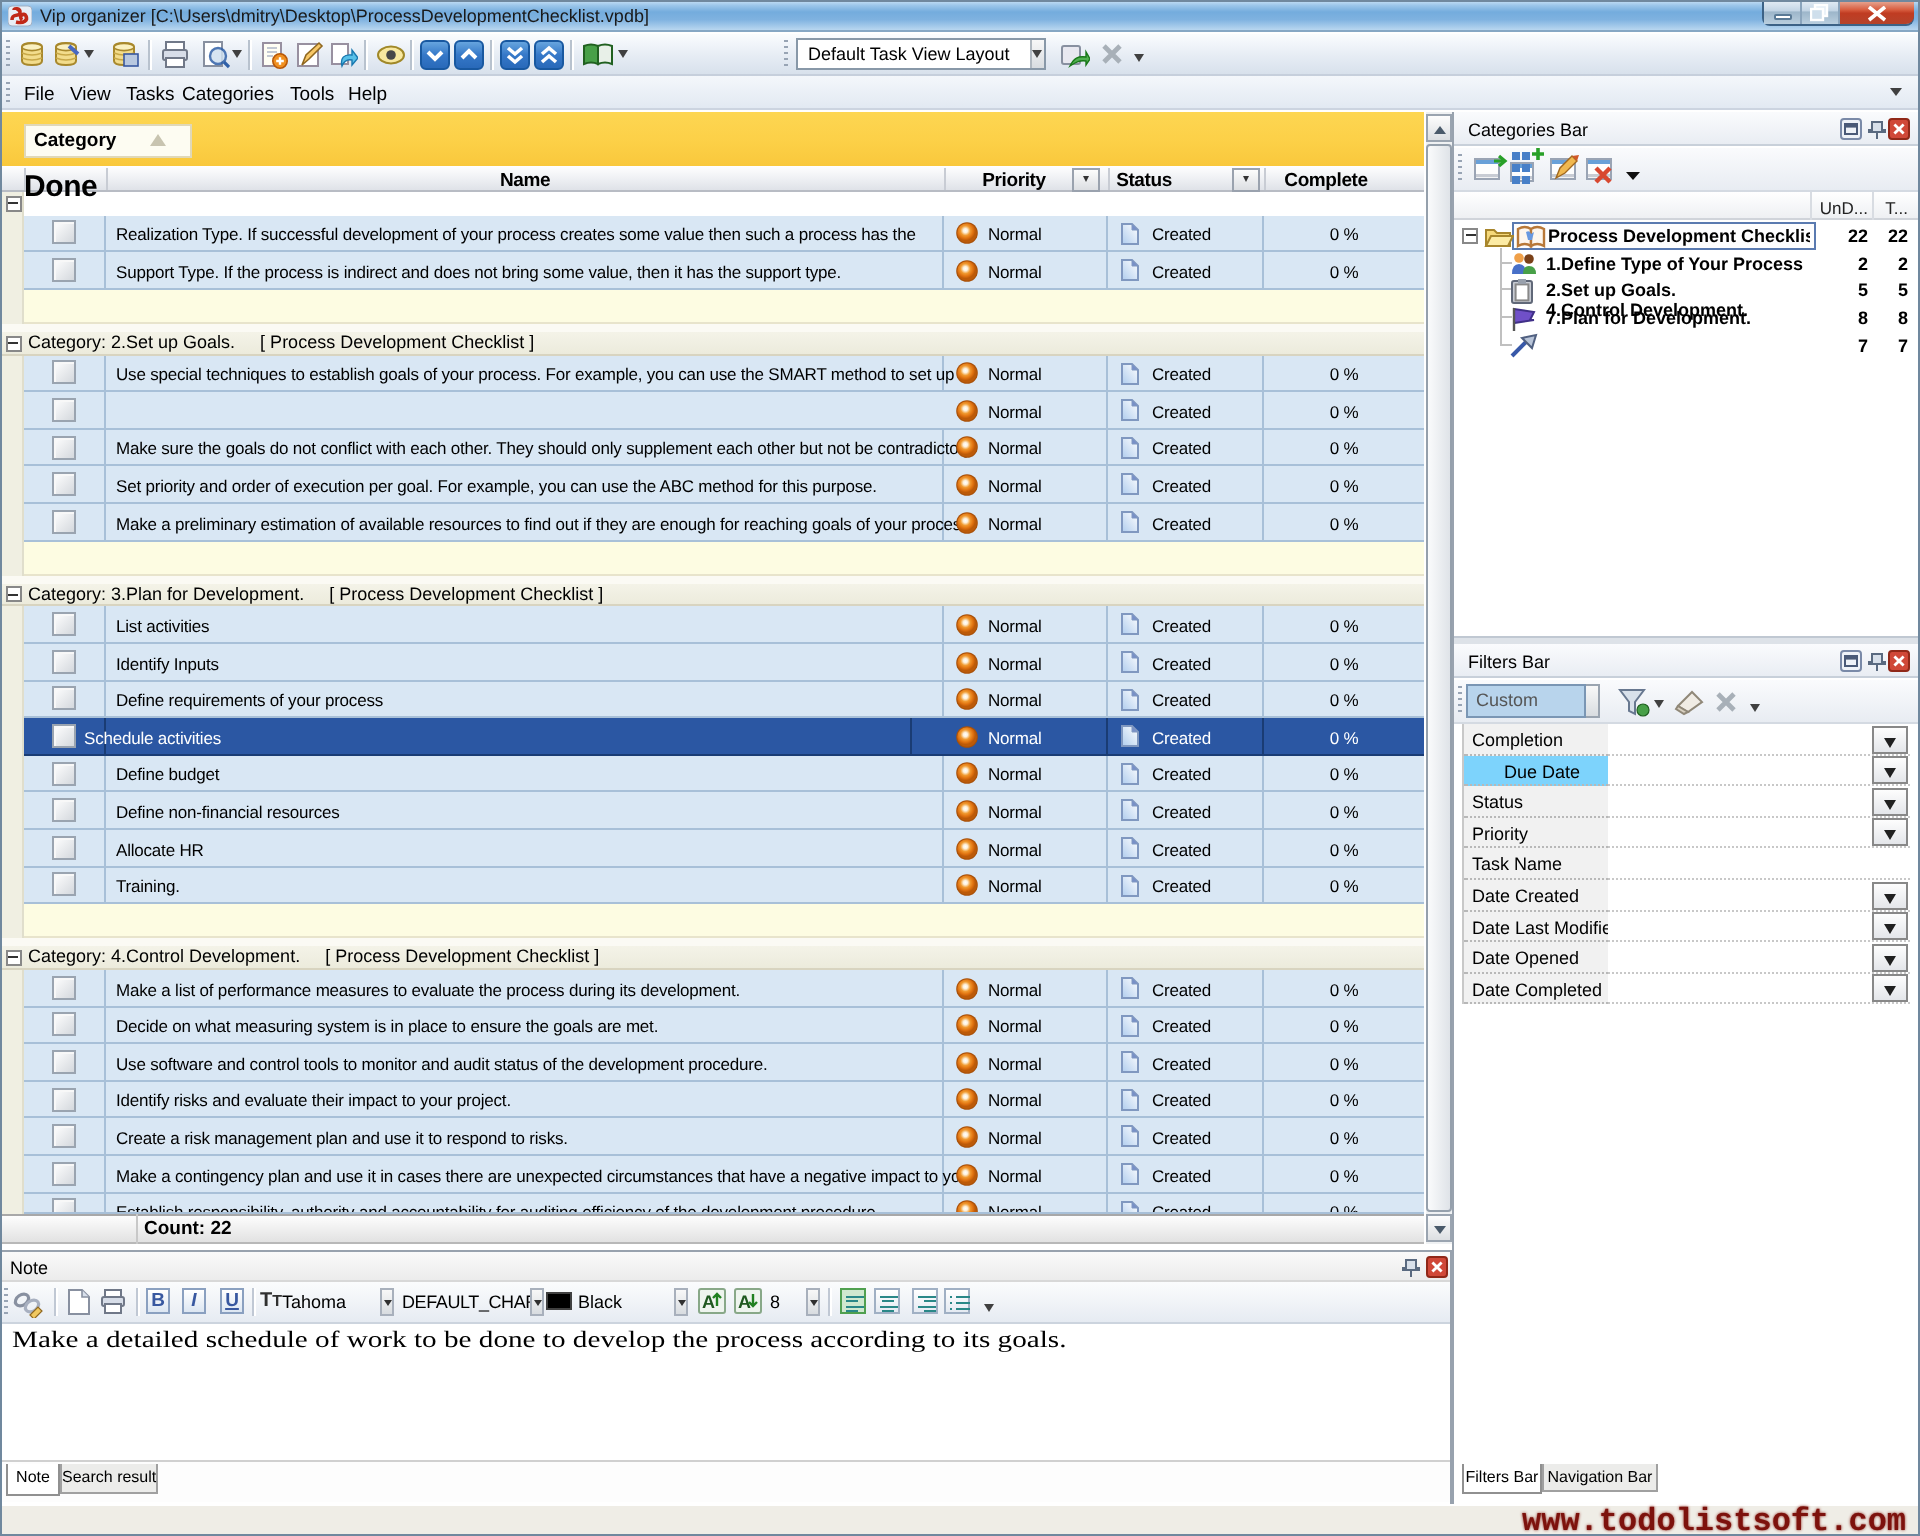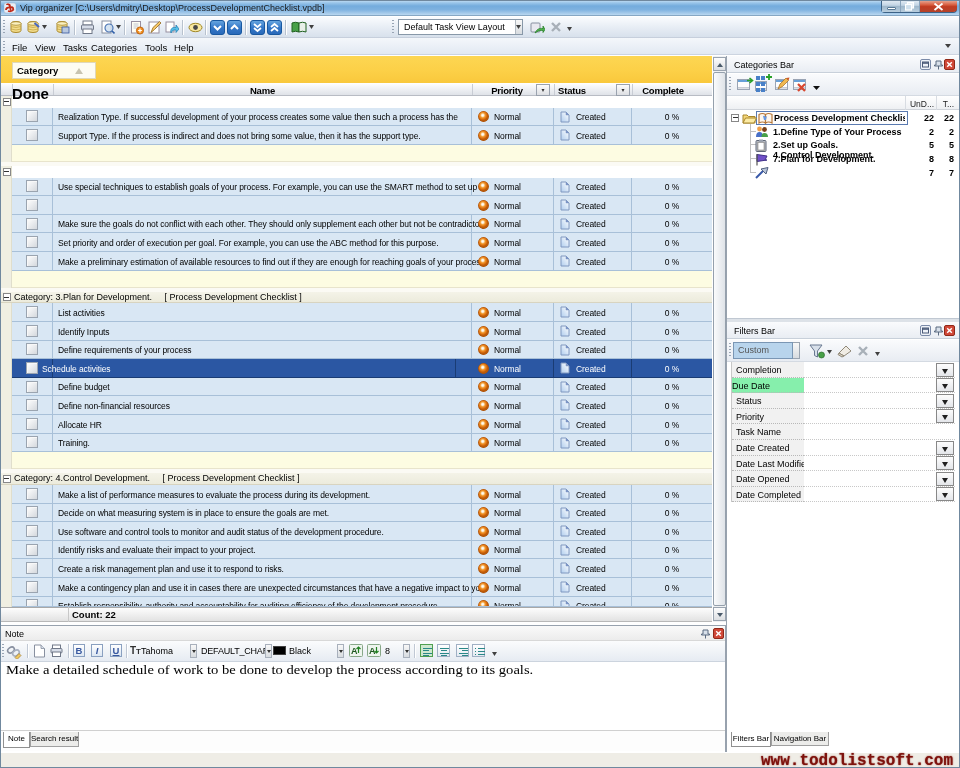--- a/index.html
+++ b/index.html
@@ -218,20 +218,21 @@
           <path d="M6 1 L6 4 L9 4 Z" fill="#7890c8" stroke="#8098c0" stroke-width="0.5"></path>
         </svg>
         <div class="rtx" style="left:22px;color:#000">Created</div>
       </div>
       <div class="cell" style="left:620px;width:80px;border-right:none">
         <div class="rtx" style="left:0;width:80px;text-align:center"><span style="color:#000">0 %</span></div>
       </div>
     </div>
 <div class="ftr" style="position:absolute;top:144.8px;height:17.0px"></div>
 <div class="gap" style="position:absolute;top:161.8px;height:4.2px"></div>
+<div class="grp" style="position:absolute;top:166.0px;height:11.6px;line-height:11.6px;padding-left:13px">Category: 2.Set up Goals.&nbsp;&nbsp;&nbsp;&nbsp; [ Process Development Checklist ]</div>
 <div style="position:absolute;left:2.5px;top:167.5px;width:8px;height:8px;background:#fff;border:1px solid #888;"></div>
 <div style="position:absolute;left:4px;top:171.0px;width:5px;height:1px;background:#333"></div>
 <div class="row" style="top:177.6px;height:18.6px;background:#d9e7f4;border-bottom-color:#a8c0d8;overflow:hidden">
       <div class="cell" style="left:0;width:41px;border-right-color:#a8c0d8"></div>
       <div style="position:absolute;position:absolute;left:14px;top:2.8000000000000007px;width:12px;height:12px;border:1px solid #9aa4b0;background:linear-gradient(135deg,#ffffff,#d4d8dd);box-shadow:inset 1px 1px 0 #f8f8f8;"></div>
       <div class="cell" style="left:41px;width:419px;border-right-color:#a8c0d8">
         <div class="rtx" style="color:#000">Use special techniques to establish goals of your process. For example, you can use the SMART method to set up</div>
       </div>
       <div class="cell" style="left:460px;width:82px;border-right-color:#a8c0d8">
         <svg style="position:absolute;left:6px;top:3.5px" width="11" height="11">
@@ -856,21 +857,21 @@
 <svg class="ab" style="left:857px;top:345px" width="12" height="12">
       <path d="M2 2 L10 10 M10 2 L2 10" stroke="#a8b0b8" stroke-width="2.4"></path>
     </svg>
 <div style="position:absolute;left:875px;top:352px;width:5px;height:4px;background:#404040;clip-path:polygon(0 0,100% 0,50% 100%)"></div>
 <div style="position:absolute;left:731px;top:362.0px;width:1px;height:140px;background:#c8c8c8"></div>
 <div style="position:absolute;left:732px;top:362.0px;width:72px;height:15.6px;background:#f1f1f1;border-bottom:1px dotted #b8b8b8;font-size:9px;line-height:16px;padding-left:4px;white-space:nowrap;overflow:hidden">Completion</div>
 <div style="position:absolute;left:804px;top:362.0px;width:151px;height:15.6px;background:#fff;border-bottom:1px dotted #c8c8c8"></div>
 <div style="position:absolute;left:936px;top:362.5px;width:18px;height:14.1px;background:linear-gradient(#fdfdfd,#e4e6ea);border:1px solid #888">
       <div style="position:absolute;left:5px;top:5px;width:0;height:0;border-left:3.5px solid transparent;border-right:3.5px solid transparent;border-top:5px solid #202020"></div>
     </div>
-<div style="position:absolute;left:732px;top:377.6px;width:88px;height:15.6px;background:#86efac;border-bottom:1px dotted #b8b8b8;font-size:9px;line-height:16px;padding-left:0;white-space:nowrap;overflow:hidden">Due Date</div>
+<div style="position:absolute;left:732px;top:377.6px;width:88px;height:15.6px;background:#7dd3fc;border-bottom:1px dotted #b8b8b8;font-size:9px;line-height:16px;padding-left:20px;white-space:nowrap;overflow:hidden">Due Date</div>
 <div style="position:absolute;left:804px;top:377.6px;width:151px;height:15.6px;background:#fff;border-bottom:1px dotted #c8c8c8"></div>
 <div style="position:absolute;left:936px;top:378.1px;width:18px;height:14.1px;background:linear-gradient(#fdfdfd,#e4e6ea);border:1px solid #888">
       <div style="position:absolute;left:5px;top:5px;width:0;height:0;border-left:3.5px solid transparent;border-right:3.5px solid transparent;border-top:5px solid #202020"></div>
     </div>
 <div style="position:absolute;left:732px;top:393.2px;width:72px;height:15.6px;background:#f1f1f1;border-bottom:1px dotted #b8b8b8;font-size:9px;line-height:16px;padding-left:4px;white-space:nowrap;overflow:hidden">Status</div>
 <div style="position:absolute;left:804px;top:393.2px;width:151px;height:15.6px;background:#fff;border-bottom:1px dotted #c8c8c8"></div>
 <div style="position:absolute;left:936px;top:393.7px;width:18px;height:14.1px;background:linear-gradient(#fdfdfd,#e4e6ea);border:1px solid #888">
       <div style="position:absolute;left:5px;top:5px;width:0;height:0;border-left:3.5px solid transparent;border-right:3.5px solid transparent;border-top:5px solid #202020"></div>
     </div>
 <div style="position:absolute;left:732px;top:408.8px;width:72px;height:15.6px;background:#f1f1f1;border-bottom:1px dotted #b8b8b8;font-size:9px;line-height:16px;padding-left:4px;white-space:nowrap;overflow:hidden">Priority</div>

